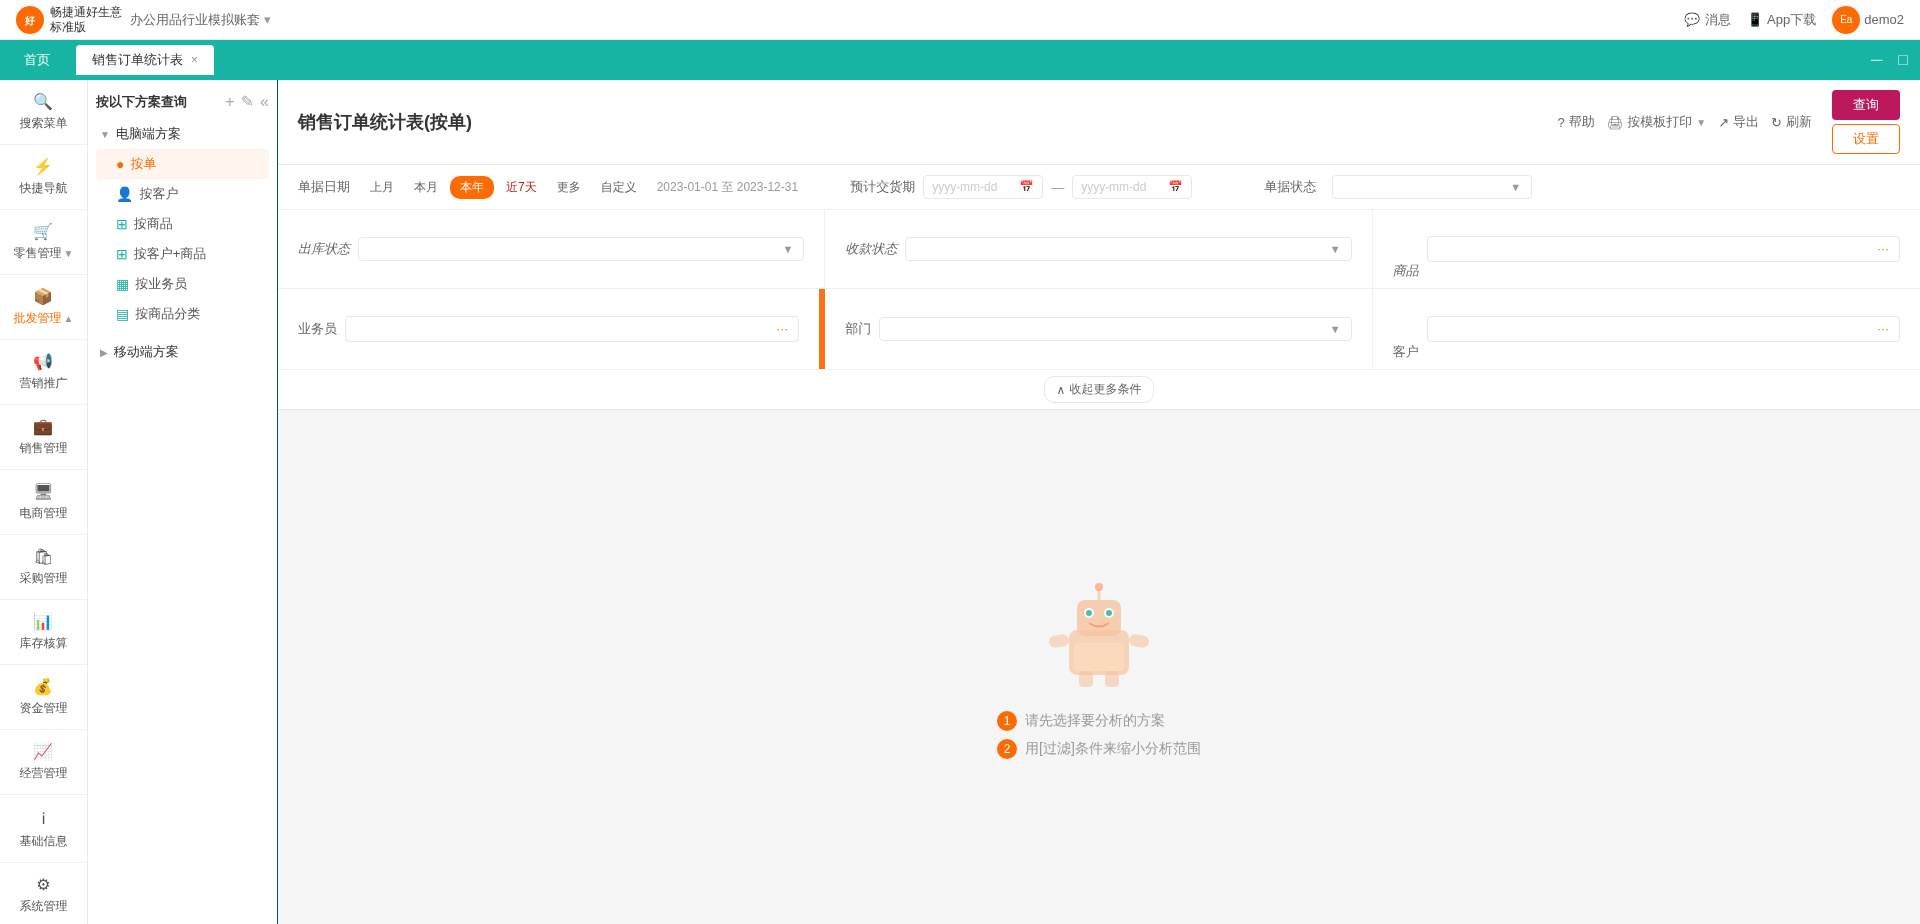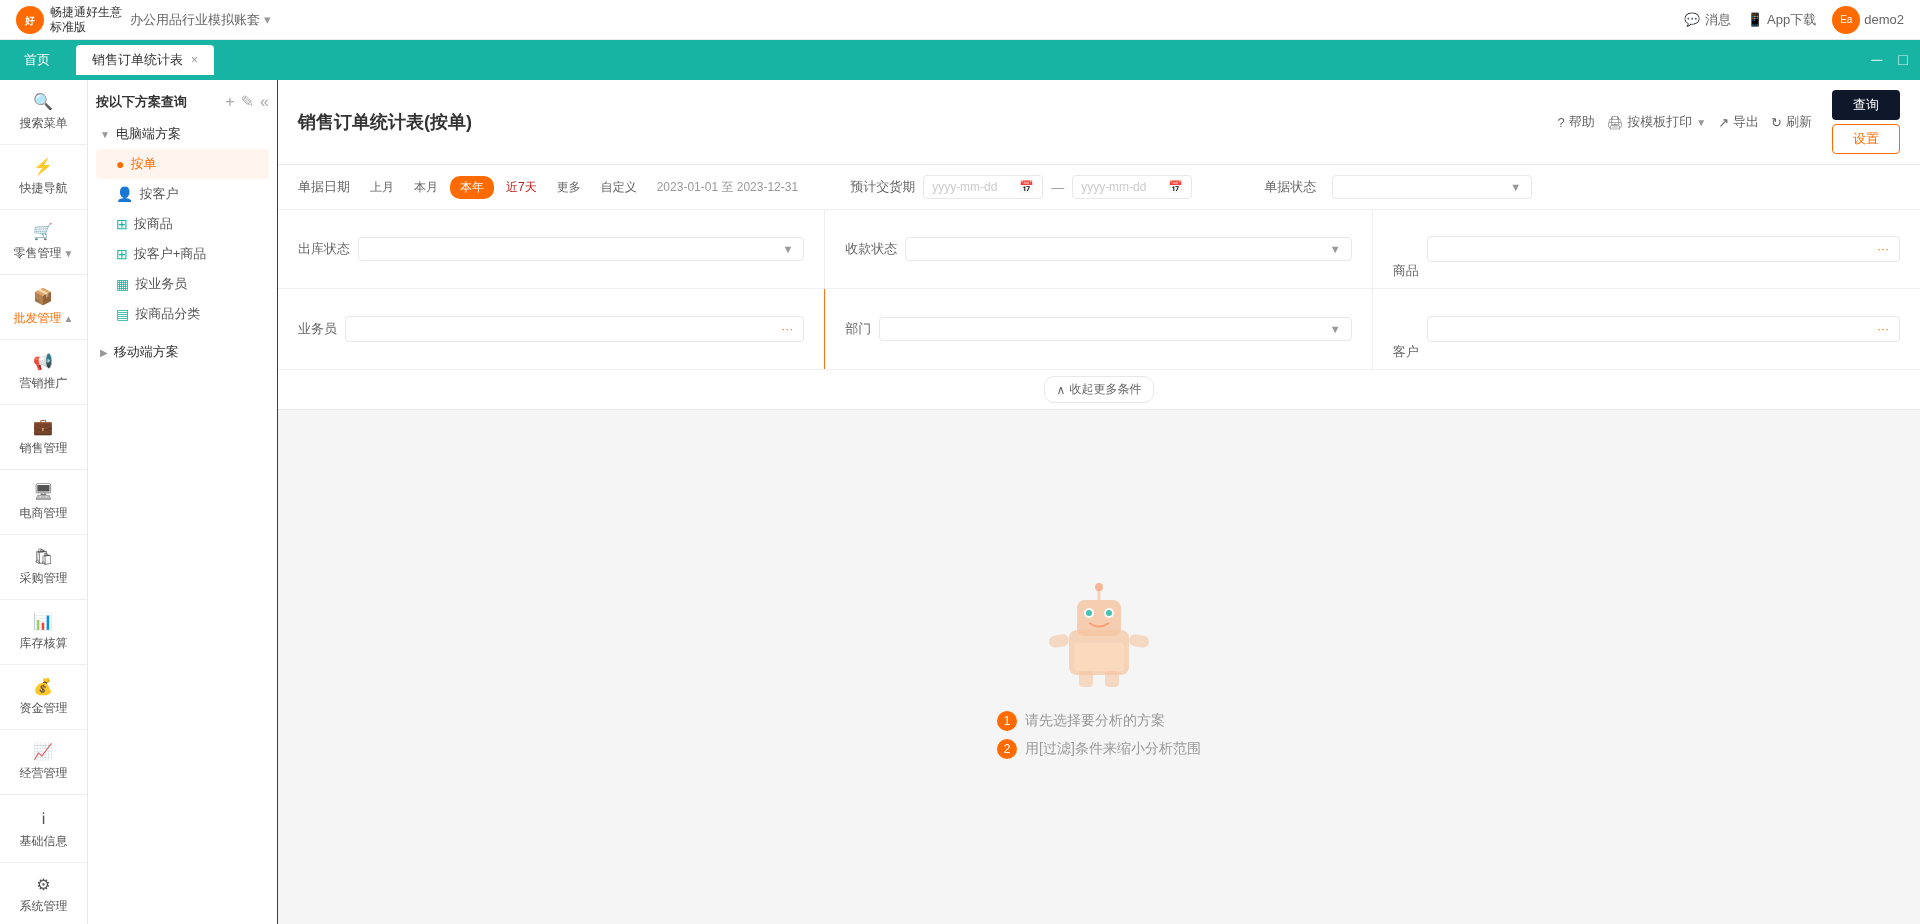--- a/index.html
+++ b/index.html
@@ -132,21 +132,21 @@
       flex-direction: column;
       background: #f5f5f5;
       overflow: hidden;
     }
     .content-title { font-size: 18px; font-weight: bold; color: #333; }
     .action-link { display: flex; align-items: center; gap: 4px; font-size: 13px; color: #666; cursor: pointer; }
     .date-input { border: 1px solid #e8e8e8; border-radius: 4px; padding: 4px 8px; font-size: 12px; color: #999; width: 120px; display: flex; align-items: center; justify-content: space-between; cursor: pointer; }
 
     
     .search-btn {
-      background: #0f172a;
+      background: #be185d;
       color: #fff;
       border: none;
       border-radius: 4px;
       padding: 6px 20px;
       font-size: 13px;
       cursor: pointer;
       font-family: inherit;
     }
     .reset-btn {
       background: #fff;
@@ -409,21 +409,21 @@
         </div>
         <div style="margin-left:60px;display:flex;align-items:center;gap:16px;">
           <span style="font-size:13px;color:#666;white-space:nowrap;">单据状态</span>
           <div style="flex:1;min-width:200px;border:1px solid #e8e8e8;border-radius:4px;padding:5px 10px;background:#fff;display:flex;align-items:center;justify-content:space-between;cursor:pointer;">
             <span style="color:#999;font-size:13px;"></span>
             <span style="color:#999;font-size:11px;">▼</span>
           </div>
         </div>
       </div>
 
-      <div style="display:grid;grid-template-columns:1fr 1fr 1fr;gap:0;background:#fff;border-bottom:1px solid #f0f0f0;">
+      <div style="display:grid;grid-template-columns:1fr 1fr 1fr;gap:0;background:#fff;border-bottom:1px solid #f0f0f0;font-style:italic;">
         <div style="display:flex;align-items:center;padding:8px 20px;gap:8px;border-right:1px solid #f0f0f0;">
           <span style="font-size:13px;color:#666;white-space:nowrap;">出库状态</span>
           <div style="flex:1;border:1px solid #e8e8e8;border-radius:4px;padding:5px 10px;background:#fff;display:flex;align-items:center;justify-content:space-between;cursor:pointer;">
             <span style="color:#999;"></span>
             <span style="color:#999;font-size:11px;">▼</span>
           </div>
         </div>
         <div style="display:flex;align-items:center;padding:8px 20px;gap:8px;border-right:1px solid #f0f0f0;">
           <span style="font-size:13px;color:#666;white-space:nowrap;">收款状态</span>
           <div style="flex:1;border:1px solid #e8e8e8;border-radius:4px;padding:5px 10px;background:#fff;display:flex;align-items:center;justify-content:space-between;cursor:pointer;">
@@ -434,21 +434,21 @@
         <div style="display:flex;align-items:center;padding:8px 20px;gap:8px;">
           <span style="font-size:13px;color:#666;white-space:nowrap;margin-top:44px;">商品</span>
           <div style="flex:1;border:1px solid #e8e8e8;border-radius:4px;padding:5px 10px;background:#fff;display:flex;align-items:center;justify-content:space-between;cursor:pointer;">
             <span style="color:#999;"></span>
             <span style="color:#ff6b00;font-size:12px;">···</span>
           </div>
         </div>
       </div>
 
       <div style="display:grid;grid-template-columns:1fr 1fr 1fr;gap:0;background:#fff;">
-        <div style="display:flex;align-items:center;padding:8px 20px;gap:8px;border-right:1px solid #f97316;">
+        <div style="display:flex;align-items:center;padding:8px 20px;gap:8px;border-right:6px solid #f97316;">
           <span style="font-size:13px;color:#666;white-space:nowrap;">业务员</span>
           <div style="flex:1;border:1px solid #e8e8e8;border-radius:4px;padding:5px 10px;background:#fff;display:flex;align-items:center;justify-content:space-between;cursor:pointer;">
             <span style="color:#999;"></span>
             <span style="color:#ff6b00;font-size:12px;">···</span>
           </div>
         </div>
         <div style="display:flex;align-items:center;padding:8px 20px;gap:8px;border-right:1px solid #f0f0f0;">
           <span style="font-size:13px;color:#666;white-space:nowrap;">部门</span>
           <div style="flex:1;border:1px solid #e8e8e8;border-radius:4px;padding:5px 10px;background:#fff;display:flex;align-items:center;justify-content:space-between;cursor:pointer;">
             <span style="color:#999;"></span>

